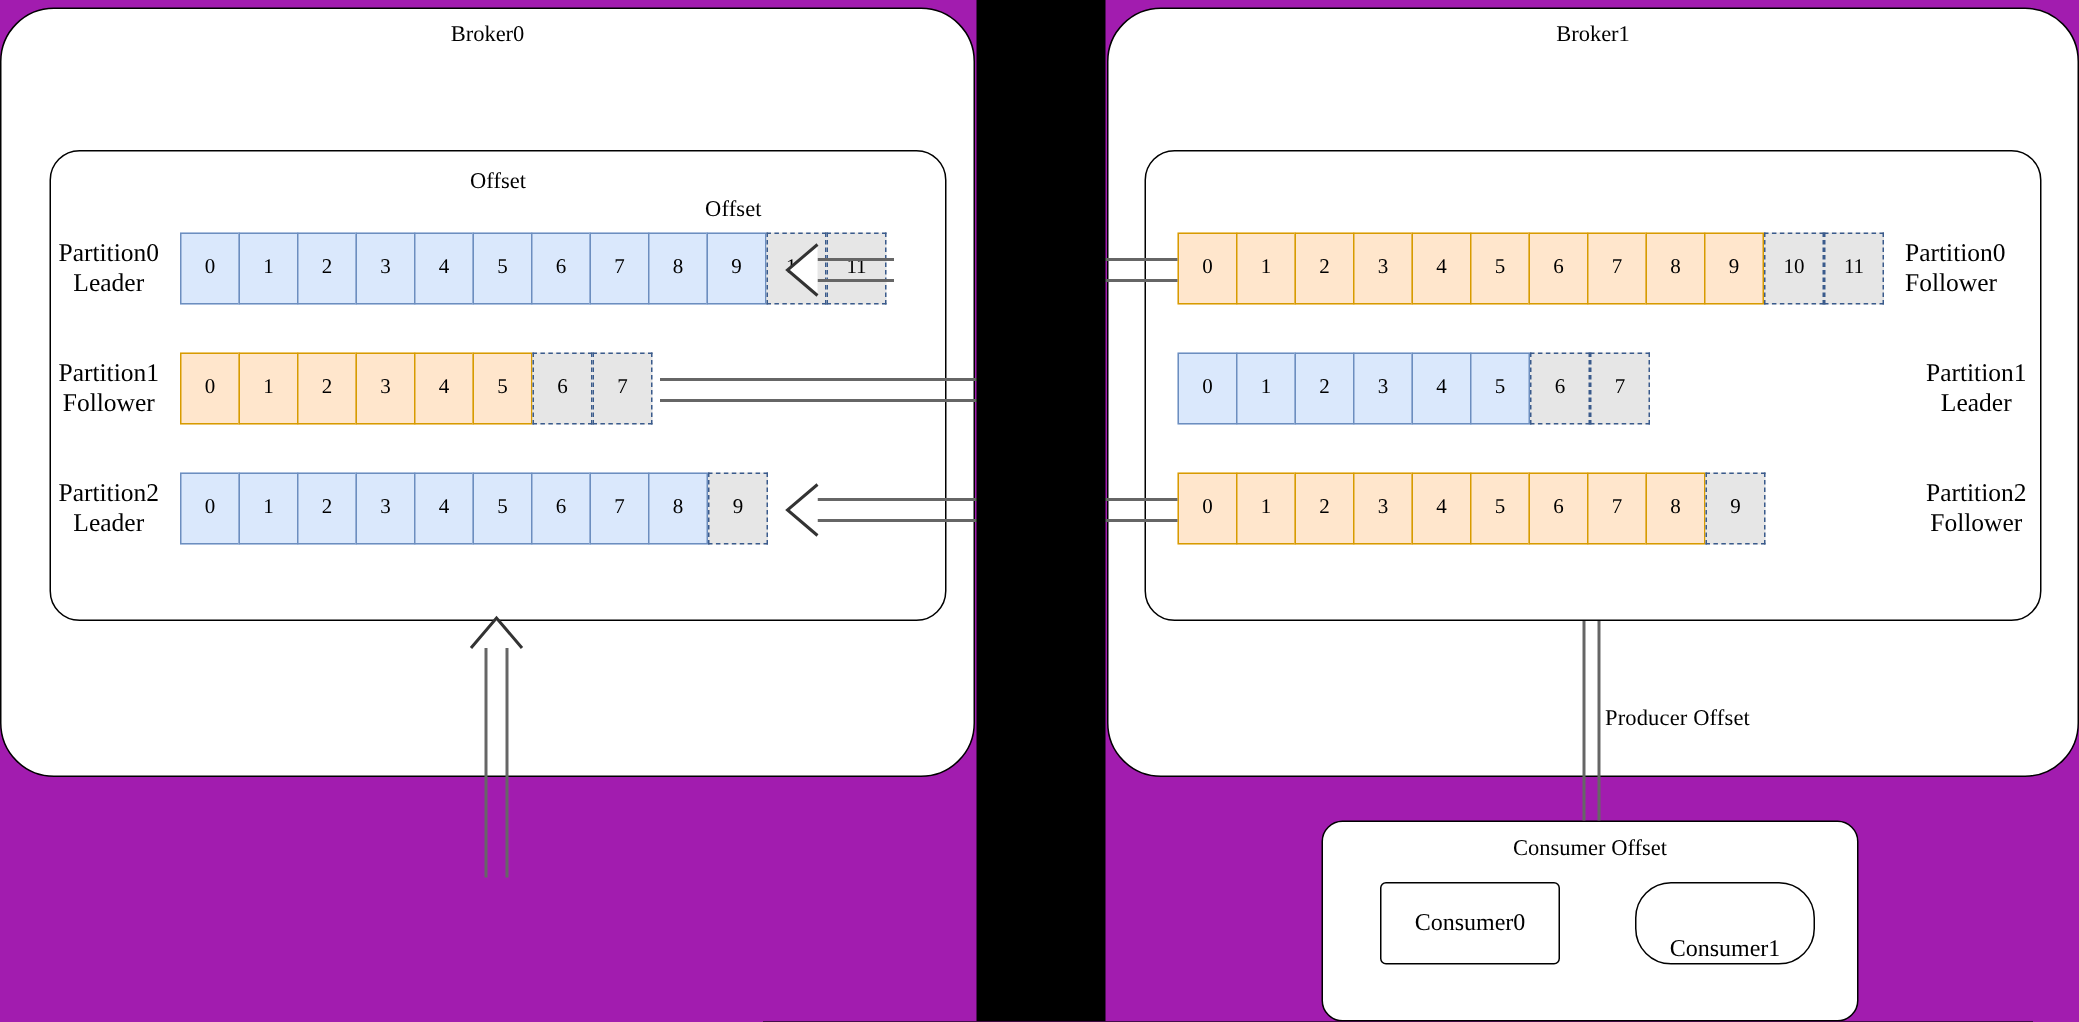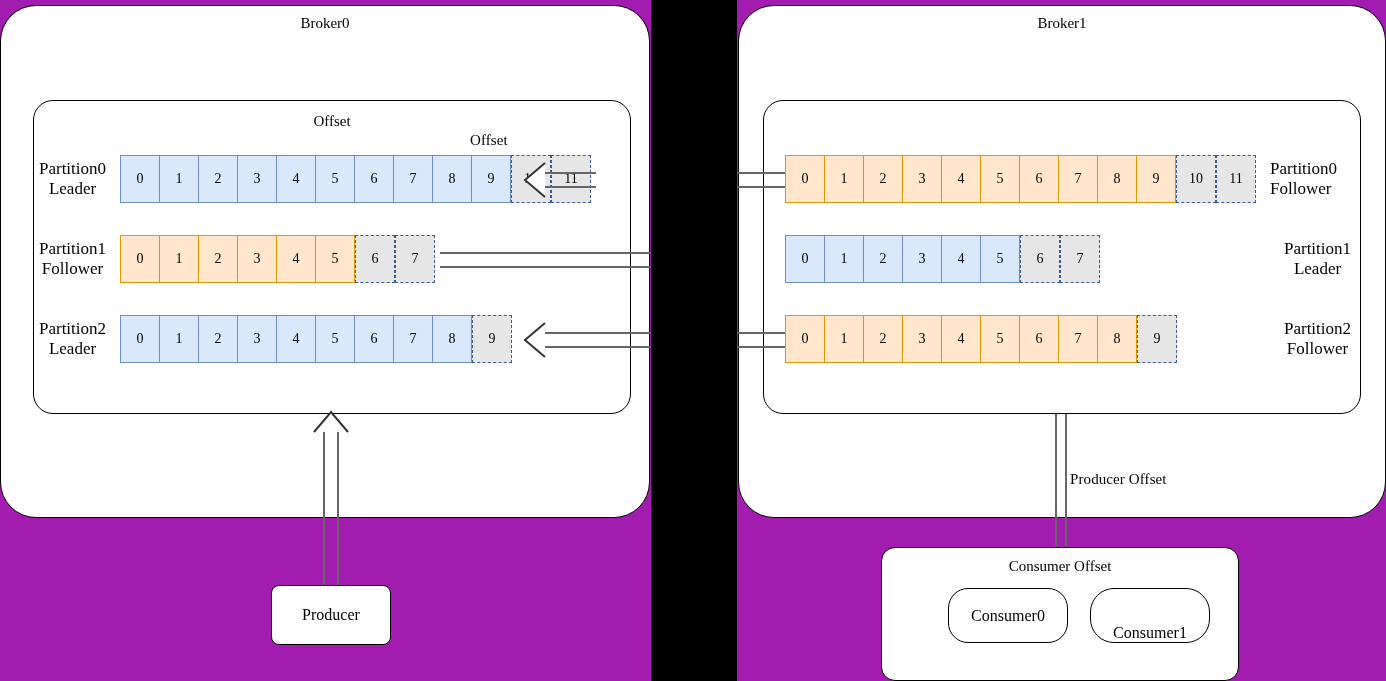--- a/index.html
+++ b/index.html
@@ -205,28 +205,25 @@
       <div class="cell orange">4</div>
       <div class="cell orange">5</div>
       <div class="cell orange">6</div>
       <div class="cell orange">7</div>
       <div class="cell orange">8</div>
       <div class="cell ghost">9</div>
     </div>
   <div class="side-label right-of" style="left:1270px; top:319px; width:95px; text-align:center;">Partition2
 Follower</div>
 
-  <div class="plain-box" style="left:271px; top:585px; width:120px; height:60px;">
-    <span>Producer</span>
-  </div>
 
   <div class="plain-box" style="left:881px; top:547px; width:358px; height:134px; border-radius:14px; display:block;">
     <div class="title" style="top:9px;">Consumer Offset</div>
   </div>
-  <div class="plain-box" style="left:948px; top:588px; width:120px; height:55px; border-radius:20px;">
+  <div class="plain-box" style="left:920px; top:588px; width:120px; height:55px; border-radius:4px;">
     <span>Consumer0</span>
   </div>
   <div class="plain-box" style="left:1090px; top:588px; width:120px; height:55px; border-radius:24px;align-items:flex-end;">
     <span>Consumer1</span>
   </div>
 
   <div class="label" style="left:1070px; top:470px; width:160px; text-align:left;">Producer Offset</div>
 
   <svg class="overlay" viewBox="0 0 1386 681">
     <g stroke="#666666" stroke-width="2" fill="none">

